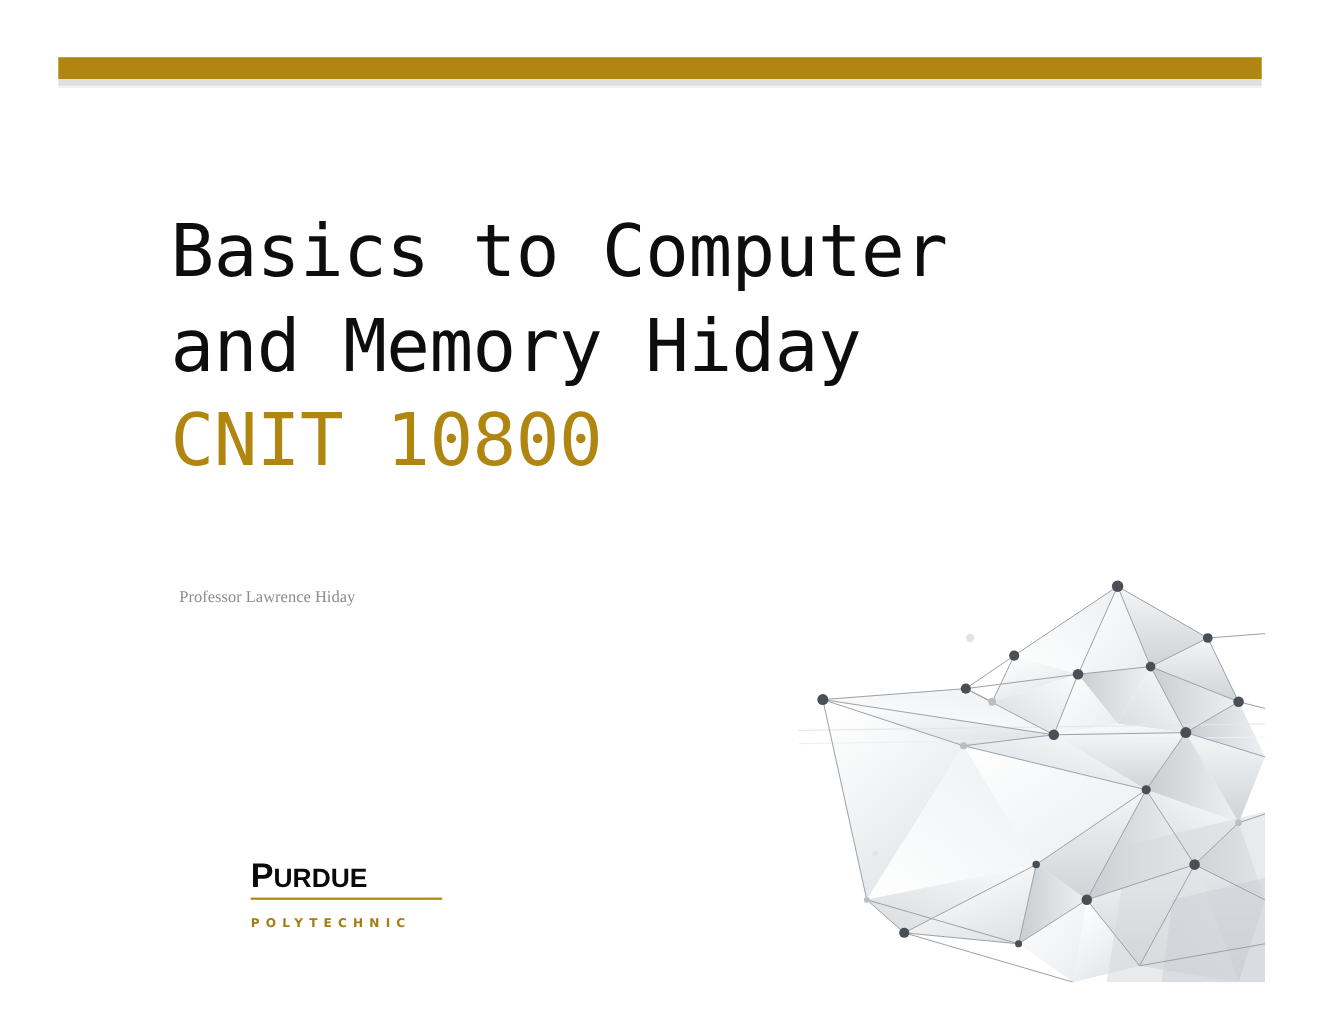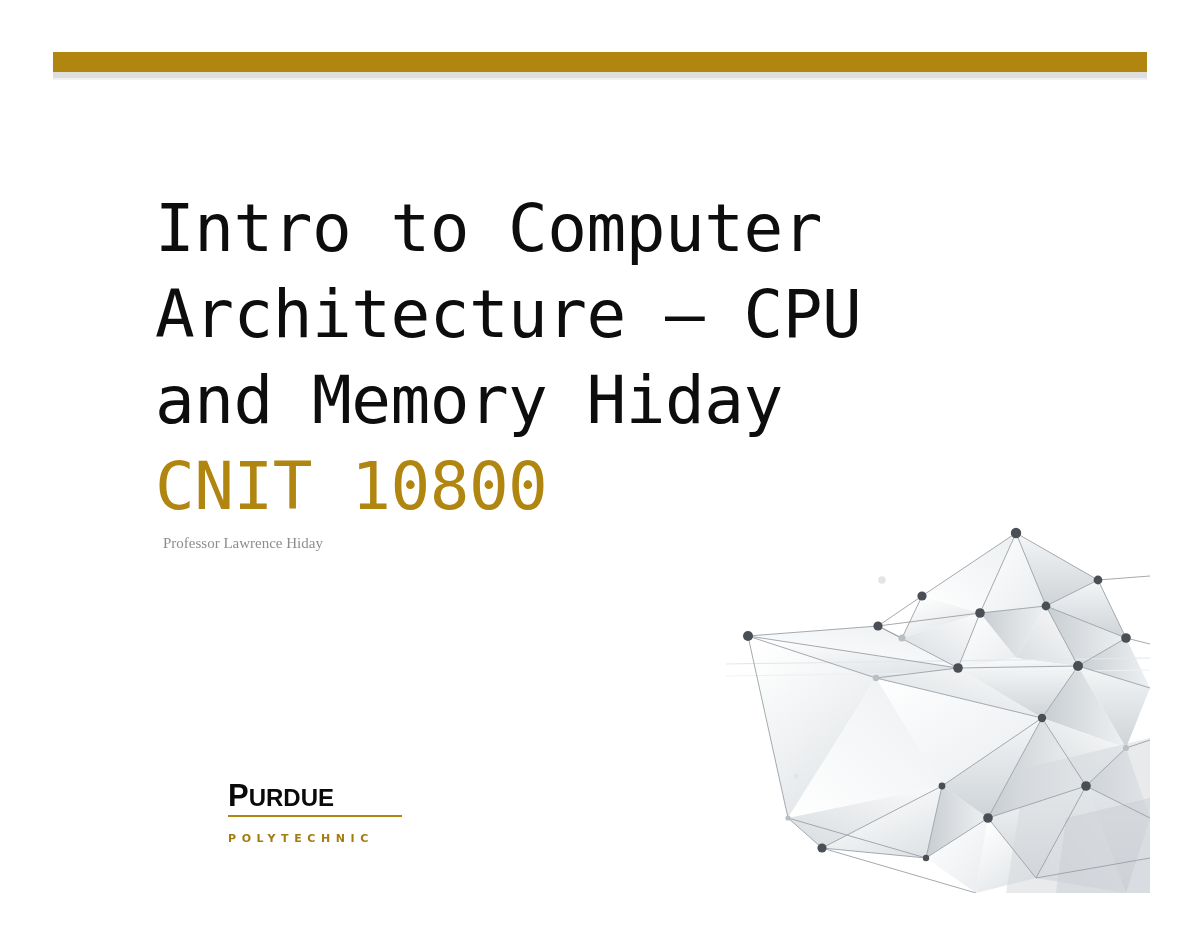--- a/index.html
+++ b/index.html
@@ -140,22 +140,21 @@
 
 <div id="slide">
 
   <div id="accent-bar-wrap">
     <div id="accent-bar"></div>
     <div id="accent-bar-shadow"></div>
     <div id="accent-bar-shadow2"></div>
   </div>
 
   <div id="title-block">
-    <div class="title-line">Intro to Computer</div>
-    <div class="title-line">Architecture – CPU</div>
+    <div class="title-line">Basics to Computer</div>
     <div class="title-line">and Memory Hiday</div>
     <div class="title-line accent">CNIT 10800</div>
   </div>
 
   <div id="subtitle">Professor Lawrence Hiday</div>
 
   <div id="logo">
     <span id="logo-wordmark"><span class="cap">P</span><span class="smallcap">URDUE</span></span>
     <div id="logo-rule"></div>
     <span id="logo-sub">POLYTECHNIC</span>

